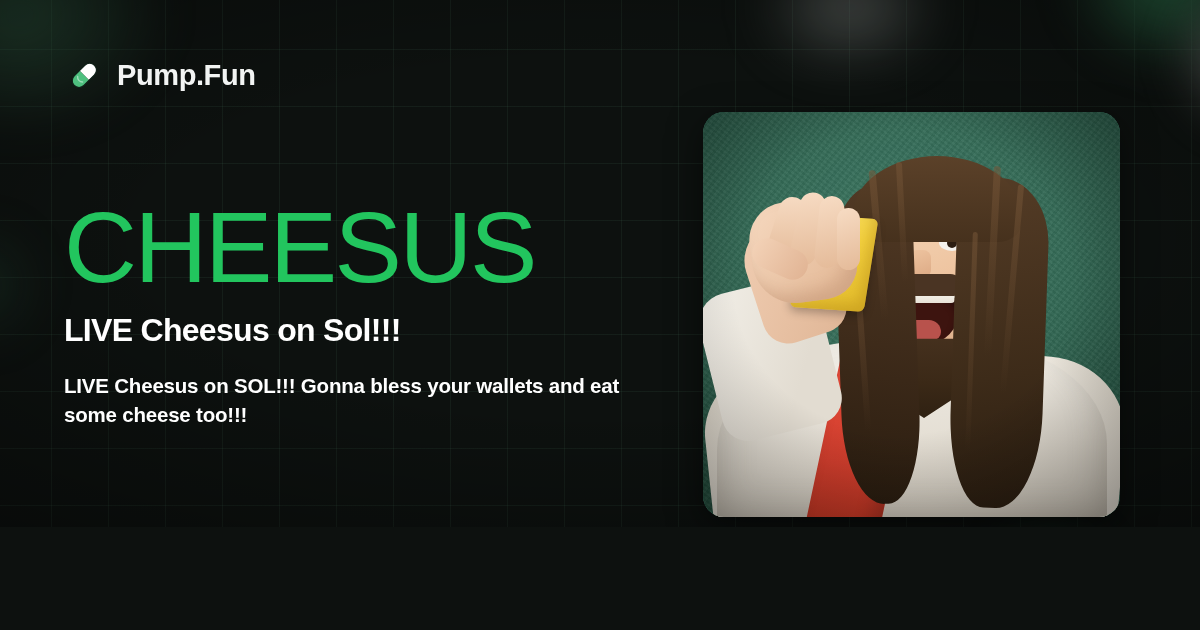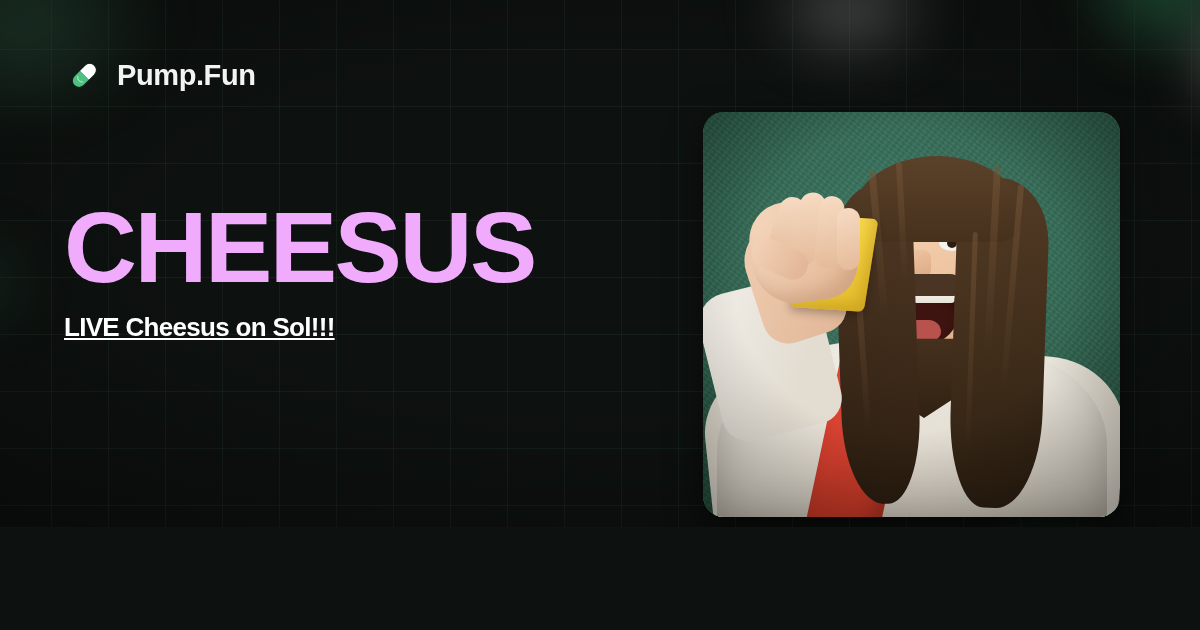--- a/index.html
+++ b/index.html
@@ -106,27 +106,27 @@
   .brand-mark { width:40px; height:40px; display:block; }
   .brand-name {
     font-size:29px; font-weight:bold; color:#f2f4f3;
     letter-spacing:-0.4px; line-height:1;
   }
 
   
   .hero { position:absolute; left:64px; top:198px; width:600px; z-index:5; }
 
   .hero-title {
-    font-size:101px; font-weight:bold; color:#f0abfc;
+    font-size:101px; font-weight:normal; color:#22c55e;
     line-height:0.98; letter-spacing:-2.5px; white-space:nowrap;
   }
   .hero-subtitle {
     margin-top:16px;
-    font-size:26px; font-weight:bold; color:#ffffff;
-    line-height:1.12; letter-spacing:-0.7px;text-decoration:underline;
+    font-size:32px; font-weight:bold; color:#ffffff;
+    line-height:1.12; letter-spacing:-0.7px;
   }
   .hero-desc {
     margin-top:22px;
     font-size:20.5px; font-weight:bold; color:#ffffff;
     line-height:1.42; letter-spacing:-0.2px;
     max-width:575px;
   }
 
   
   .cta {
@@ -382,20 +382,21 @@
         <rect x="5.6" y="13.6" width="28.8" height="13.8" rx="6.9" fill="none" stroke="#11231a" stroke-width="1.3"></rect>
         <path d="M14.5 16.5 A5 5 0 0 0 14 24" fill="none" stroke="rgba(255,255,255,0.45)" stroke-width="1.4" stroke-linecap="round"></path>
       </g>
     </svg>
     <span class="brand-name">Pump.Fun</span>
   </div>
 
   <div class="hero">
     <h1 class="hero-title">CHEESUS</h1>
     <h2 class="hero-subtitle">LIVE Cheesus on Sol!!!</h2>
+    <p class="hero-desc">LIVE Cheesus on SOL!!! Gonna bless your wallets and eat some cheese too!!!</p>
   </div>
 
 
   <div class="media-card">
     <div class="media-art">
       <div class="art-backdrop"></div>
 
       <div class="art-item hair-back"></div>
       <div class="art-item robe-shoulder-l"></div>
       <div class="art-item robe-shoulder-r"></div>

